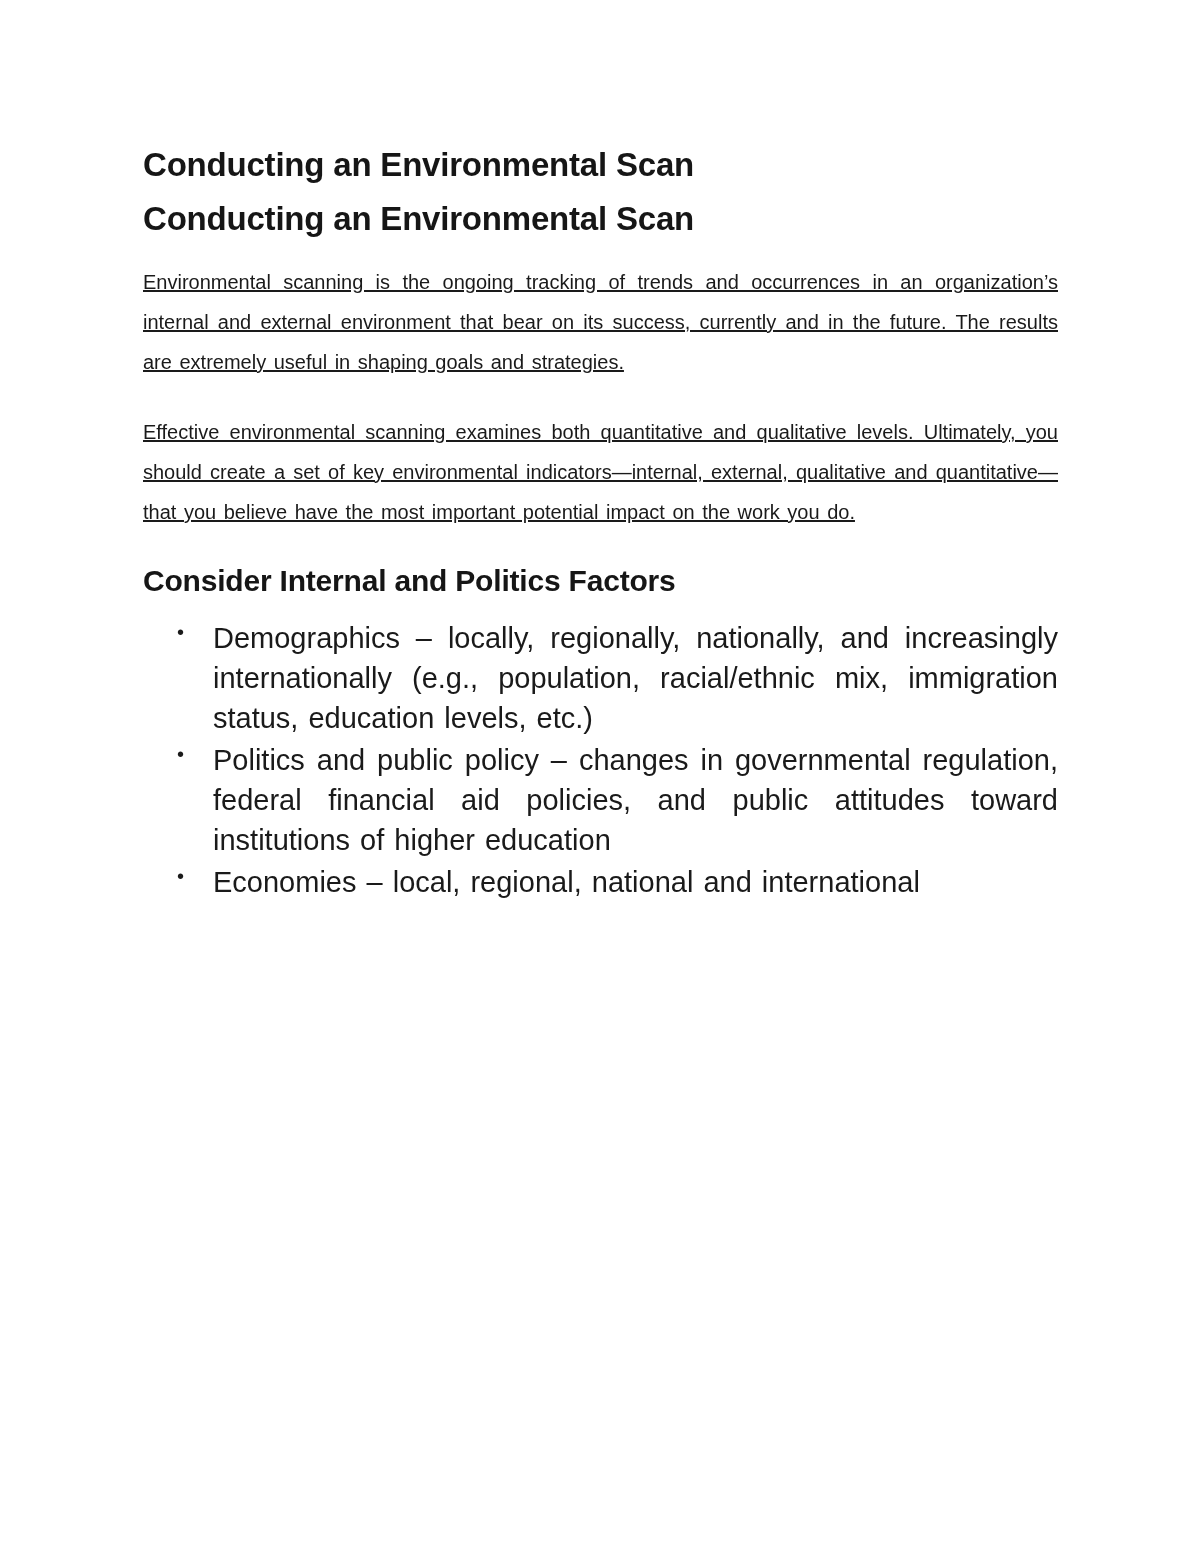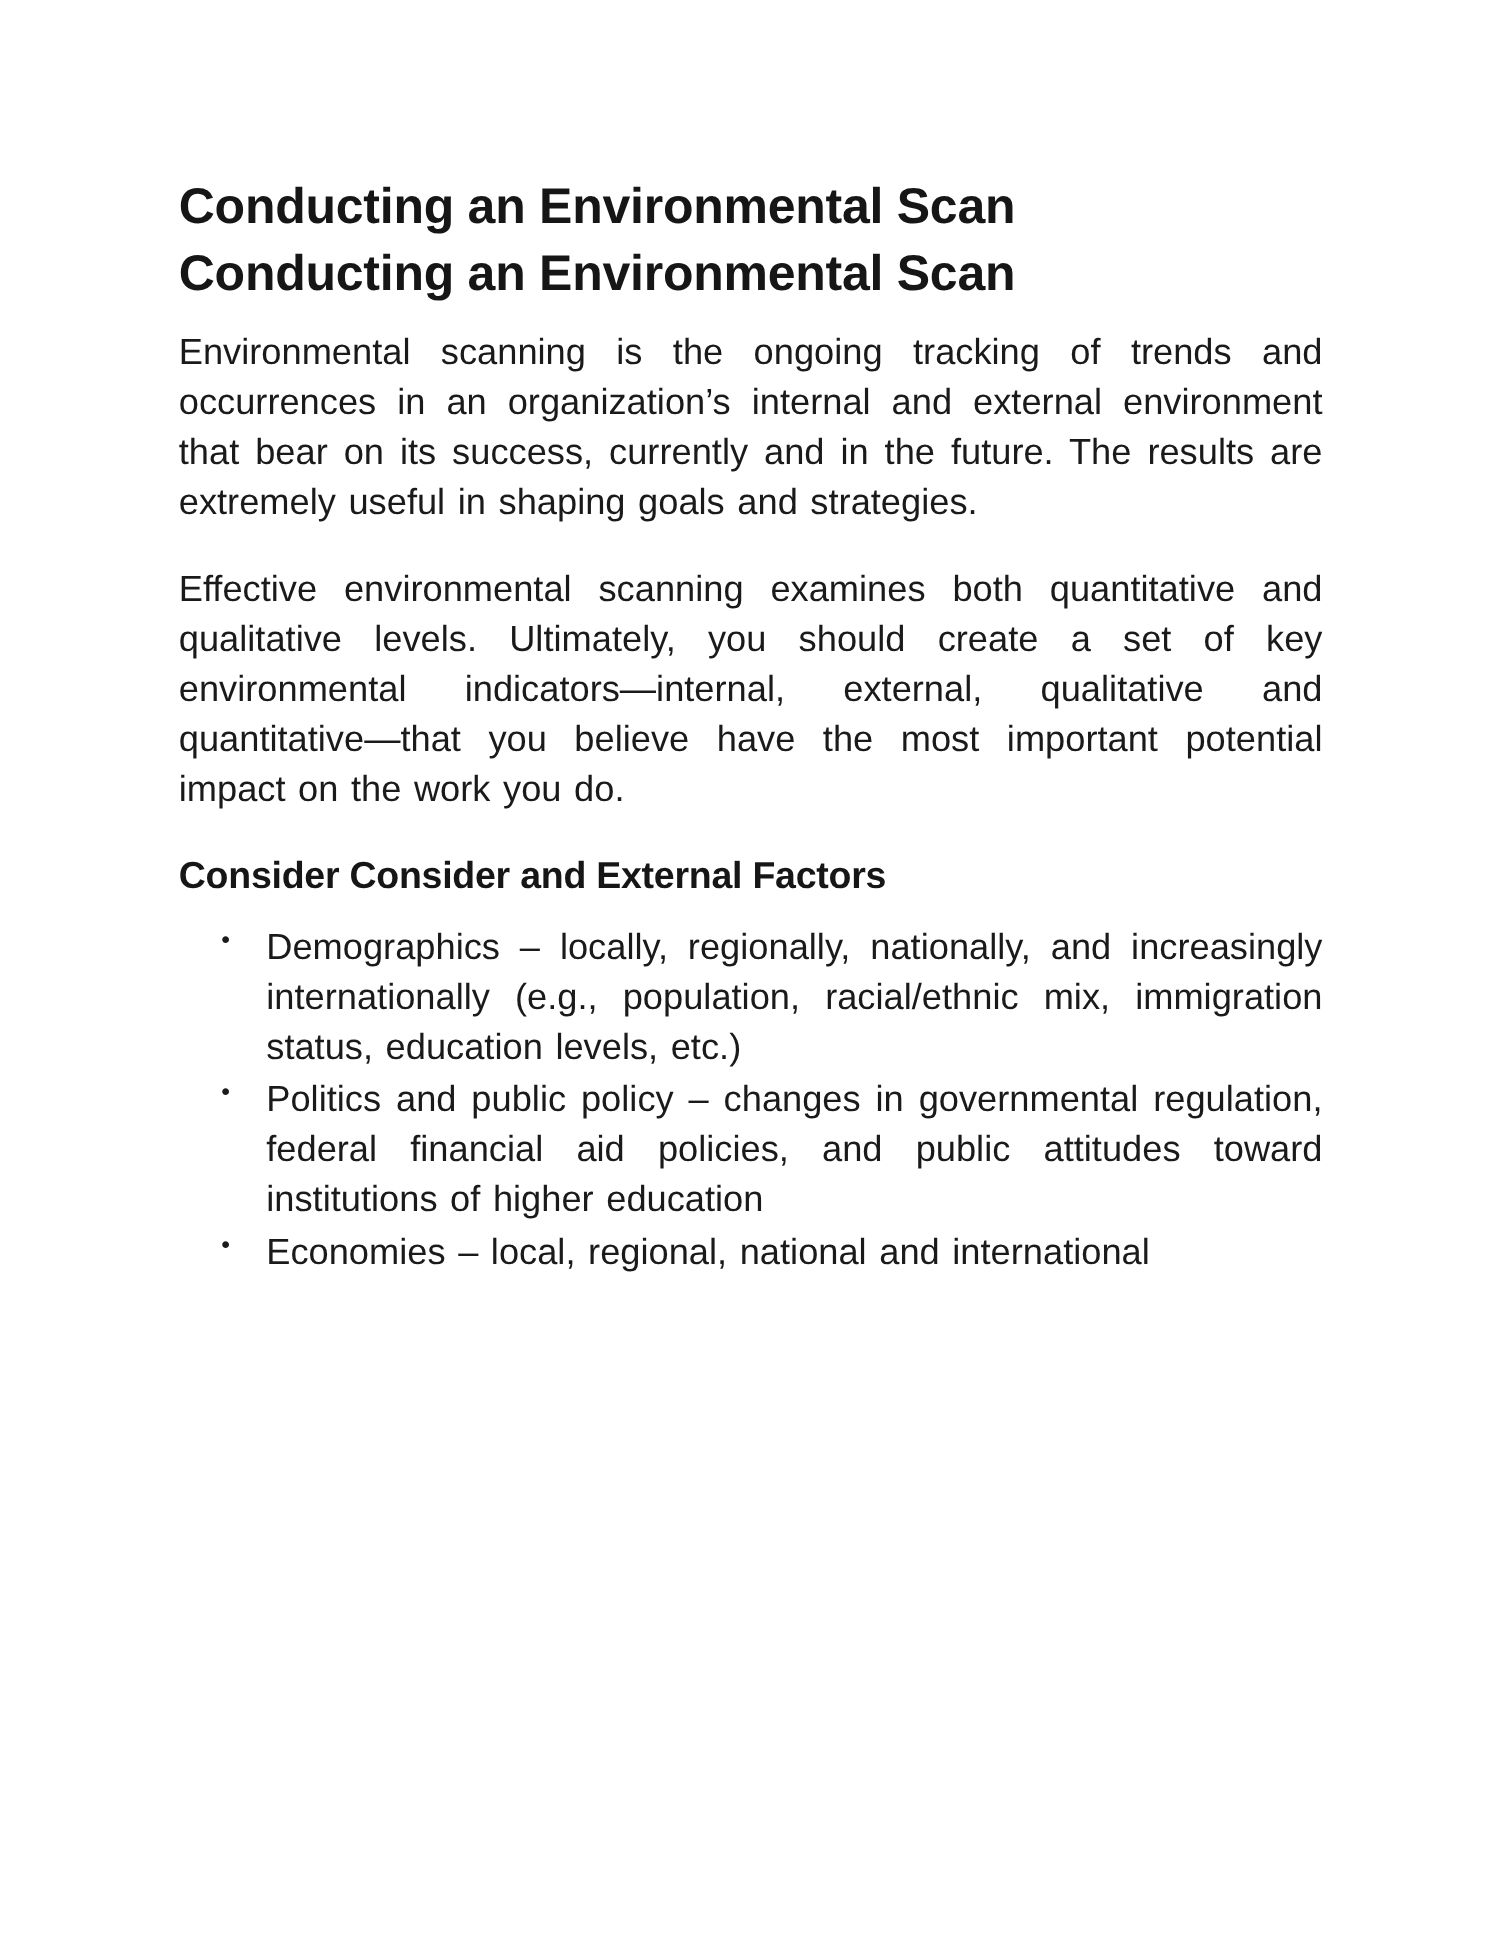--- a/index.html
+++ b/index.html
@@ -13,45 +13,46 @@
     height: 1553px;
     margin: 0 auto;
     background: #ffffff;
     box-sizing: border-box;
     padding: 146px 142px 0 143px;
     font-family: "Liberation Sans", sans-serif;
     color: #1a1a1a;
     overflow: hidden;
   }
   .doc-title {
-    font-size: 40px;
+    font-size: 33px;
     line-height: 38px;
     font-weight: bold;
     color: #161616;
     margin: 0 0 16px 0;
     letter-spacing: -0.2px;
   }
   .doc-title.second {
     margin-bottom: 24px;
   }
   .doc-heading {
     font-size: 30px;
     line-height: 38px;
     font-weight: bold;
     color: #161616;
     margin: 0 0 18px 0;
     letter-spacing: -0.2px;
   }
   .doc-para {
-    font-size: 29px;
+    font-size: 20px;
     line-height: 40px;
     margin: 16px 0 30px 0;
     text-align: justify;
     text-justify: inter-word;
     word-spacing: 2px;
+    text-decoration: underline;
   }
   .doc-list {
     list-style: none;
     margin: 0;
     padding: 0 0 0 70px;
   }
   .doc-list li {
     position: relative;
     font-size: 29px;
     line-height: 40px;
@@ -74,21 +75,21 @@
 <div class="page">
 
   <h1 class="doc-title">Conducting an Environmental Scan</h1>
 
   <h1 class="doc-title second">Conducting an Environmental Scan</h1>
 
   <p class="doc-para">Environmental scanning is the ongoing tracking of trends and occurrences in an organization’s internal and external environment that bear on its success, currently and in the future. The results are extremely useful in shaping goals and strategies.</p>
 
   <p class="doc-para">Effective environmental scanning examines both quantitative and qualitative levels. Ultimately, you should create a set of key environmental indicators—internal, external, qualitative and quantitative—that you believe have the most important potential impact on the work you do.</p>
 
-  <h2 class="doc-heading">Consider Consider and External Factors</h2>
+  <h2 class="doc-heading">Consider Internal and Politics Factors</h2>
 
 
 
   <ul class="doc-list">
     <li>
       <span class="bullet-dot">•</span>
       <span>Demographics – locally, regionally, nationally, and increasingly internationally (e.g., population, racial/ethnic mix, immigration status, education levels, etc.)</span>
     </li>
     <li>
       <span class="bullet-dot">•</span>

